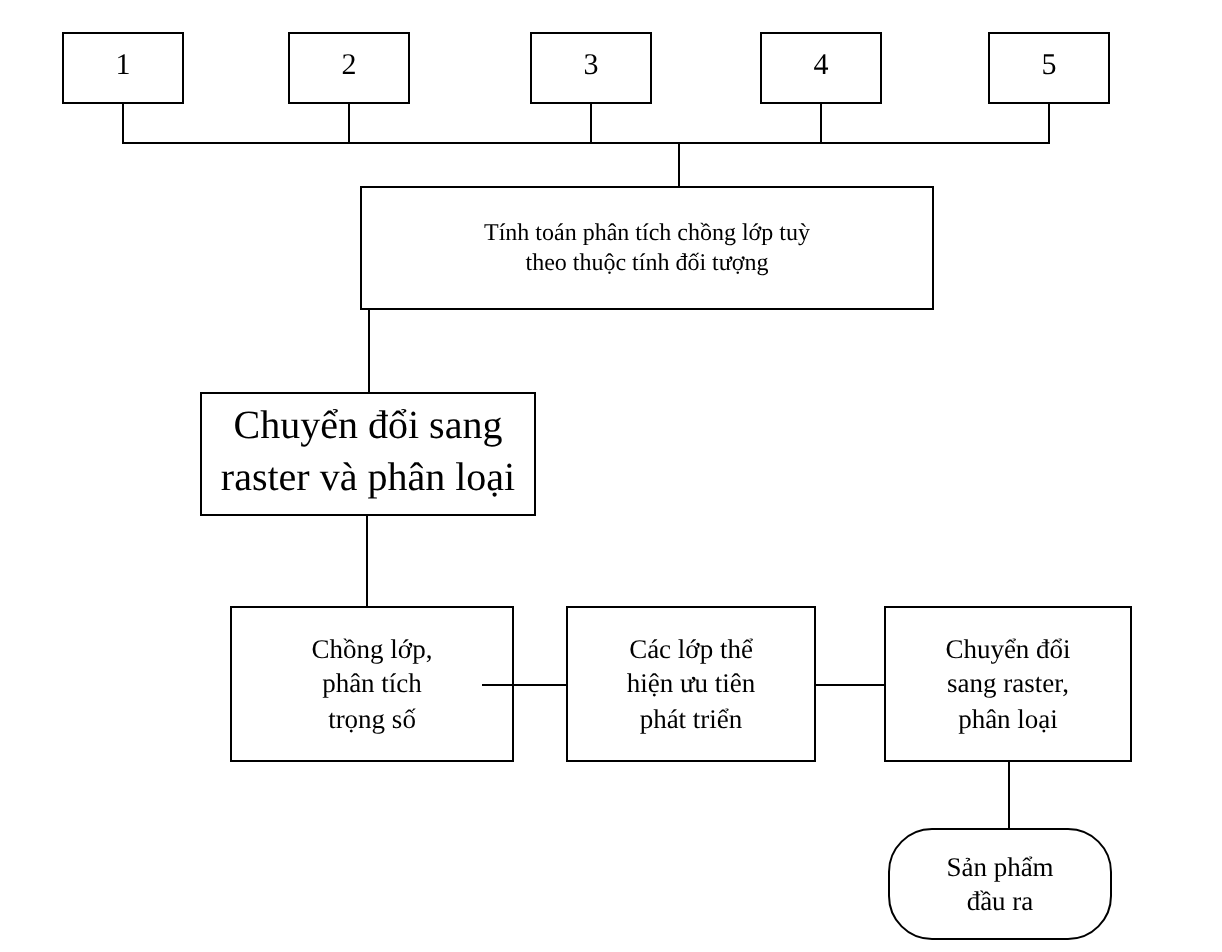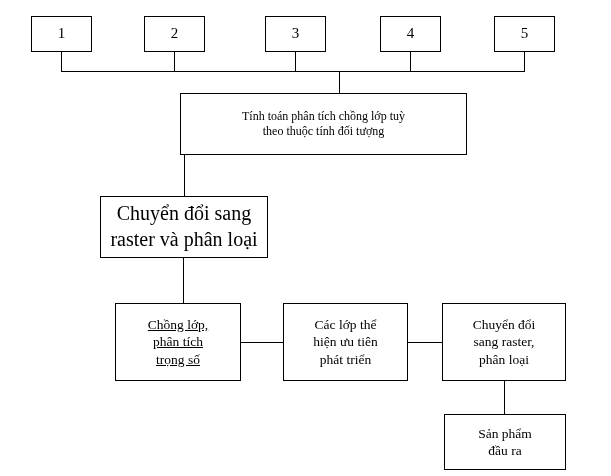--- a/index.html
+++ b/index.html
@@ -76,33 +76,33 @@
   <div class="node wide" style="left:180px; top:93px; width:287px; height:62px;">Tính toán phân tích chồng lớp tuỳ
 theo thuộc tính đối tượng</div>
 
   <div class="conn v" style="left:184px; top:155px; height:41px;"></div>
 
   <div class="node mid" style="left:100px; top:196px; width:168px; height:62px;">Chuyển đổi sang
 raster và phân loại</div>
 
   <div class="conn v" style="left:183px; top:258px; height:45px;"></div>
 
-  <div class="node small" style="left:115px; top:303px; width:126px; height:78px;text-decoration:underline;">Chồng lớp,
+  <div class="node small" style="left:115px; top:303px; width:142px; height:78px;">Chồng lớp,
 phân tích
 trọng số</div>
 
   <div class="node small" style="left:283px; top:303px; width:125px; height:78px;">Các lớp thể
 hiện ưu tiên
 phát triển</div>
 
   <div class="node small" style="left:442px; top:303px; width:124px; height:78px;">Chuyển đổi
 sang raster,
 phân loại</div>
 
   <div class="conn h" style="left:241px; top:342px; width:42px;"></div>
   <div class="conn h" style="left:408px; top:342px; width:34px;"></div>
 
   <div class="conn v" style="left:504px; top:381px; height:33px;"></div>
 
-  <div class="node small" style="left:444px; top:414px; width:122px; height:56px;">Sản phẩm
+  <div class="node small" style="left:444px; top:414px; width:112px; height:56px;border-radius:22px;">Sản phẩm
 đầu ra</div>
 
 </div>
 
 </body></html>

